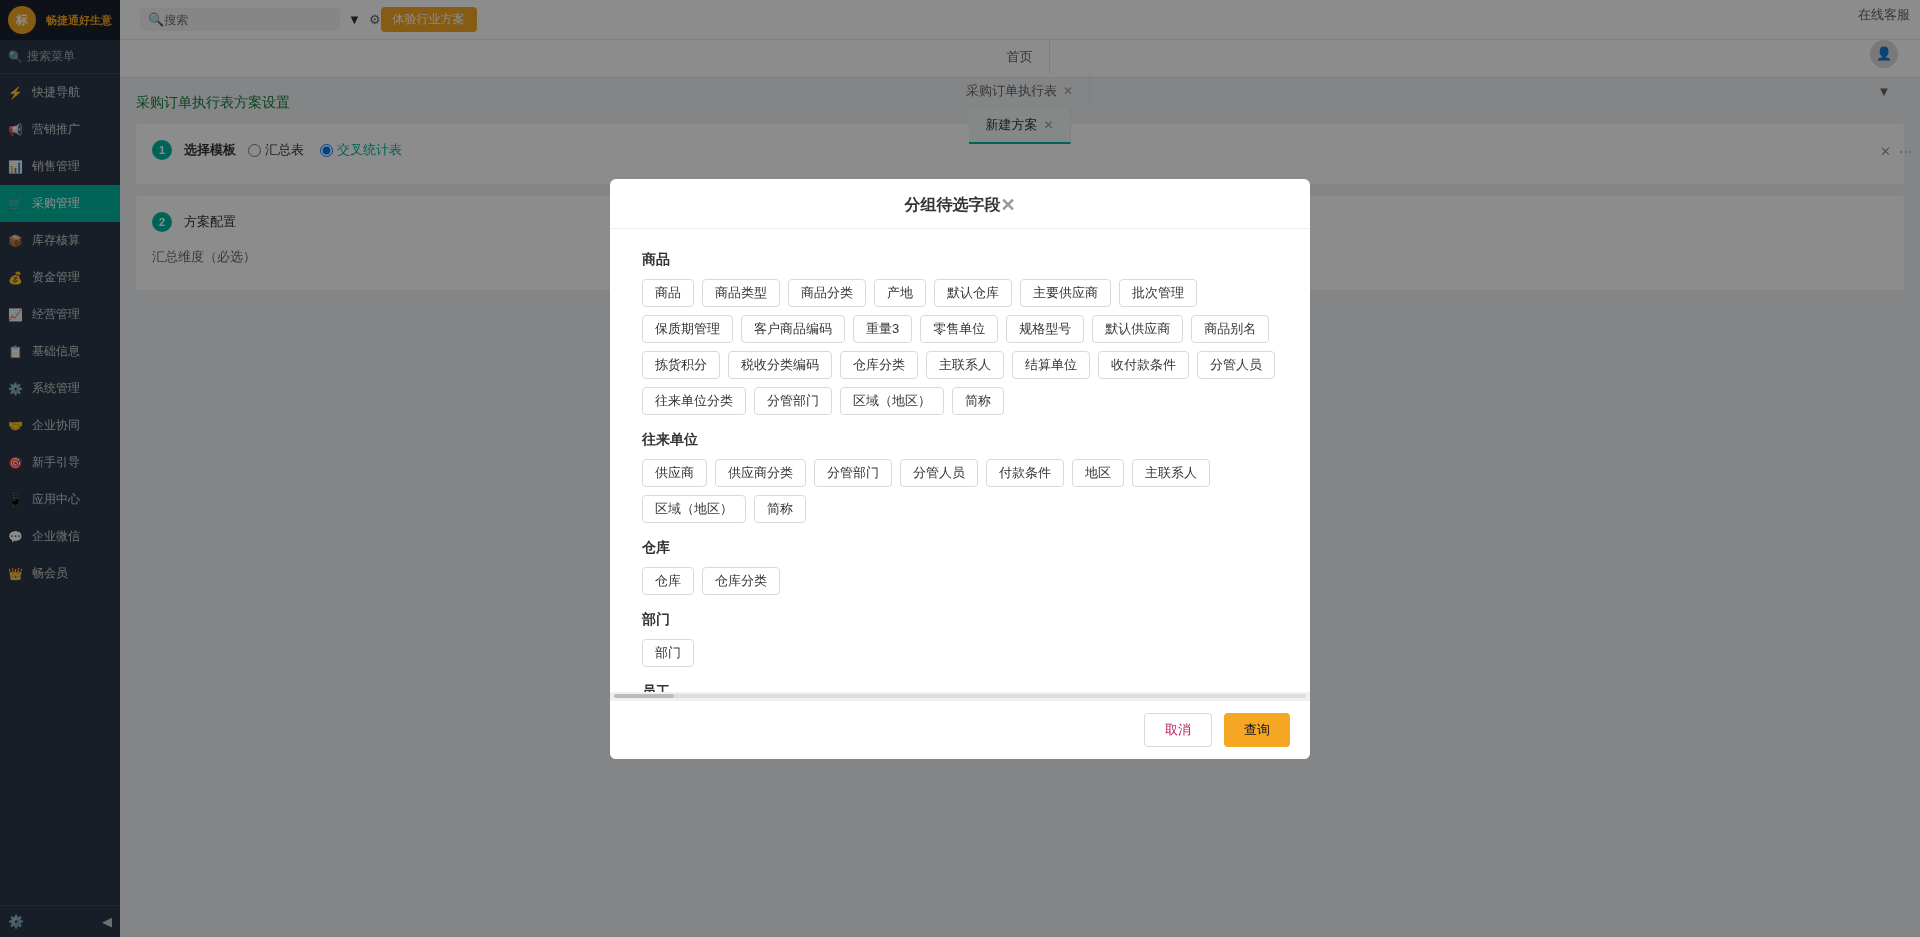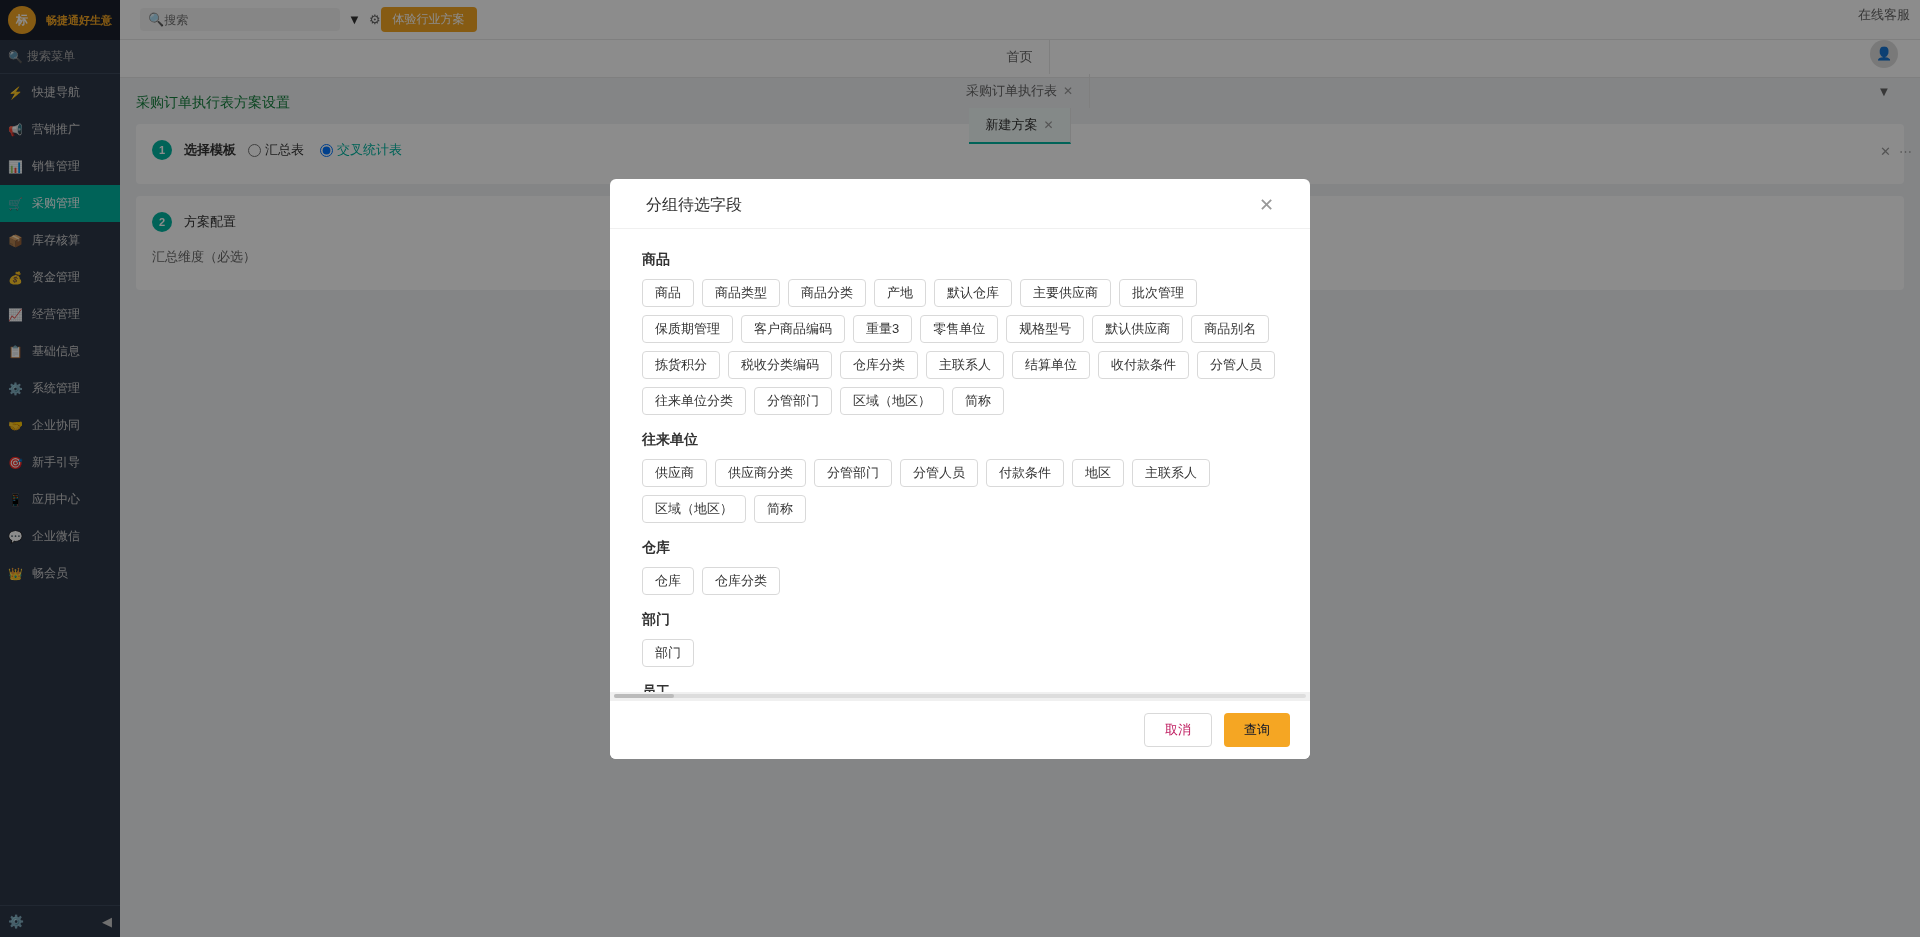--- a/index.html
+++ b/index.html
@@ -107,23 +107,23 @@
       background: rgba(0,0,0,0.45); z-index: 200;
       display: flex; align-items: center; justify-content: center;
     }
 
     
     .modal {
       background: white; border-radius: 6px; width: 700px; max-height: 580px;
       display: flex; flex-direction: column; position: relative; overflow: hidden;
     }
     .modal-header {
-      padding: 16px 36px 12px; border-bottom: 1px solid #f0f0f0;
-      display: flex; align-items: center; justify-content: space-between;
-      font-size: 16px; font-weight: 400; flex-shrink: 0;
+      padding: 16px 16px 12px; border-bottom: 1px solid #f0f0f0;
+      display: flex; align-items: center; justify-content: center;
+      font-size: 16px; font-weight: 700; flex-shrink: 0;
     }
     .modal-close {
       cursor: pointer; color: #999; font-size: 18px; line-height: 1;
     }
     .modal-body {
       padding: 16px 32px; overflow-y: auto; flex: 1; border-radius: 15px;
     }
     .modal-footer {
       padding: 12px 20px; border-top: 1px solid #f0f0f0;
       display: flex; justify-content: flex-end; gap: 12px; flex-shrink: 0;

